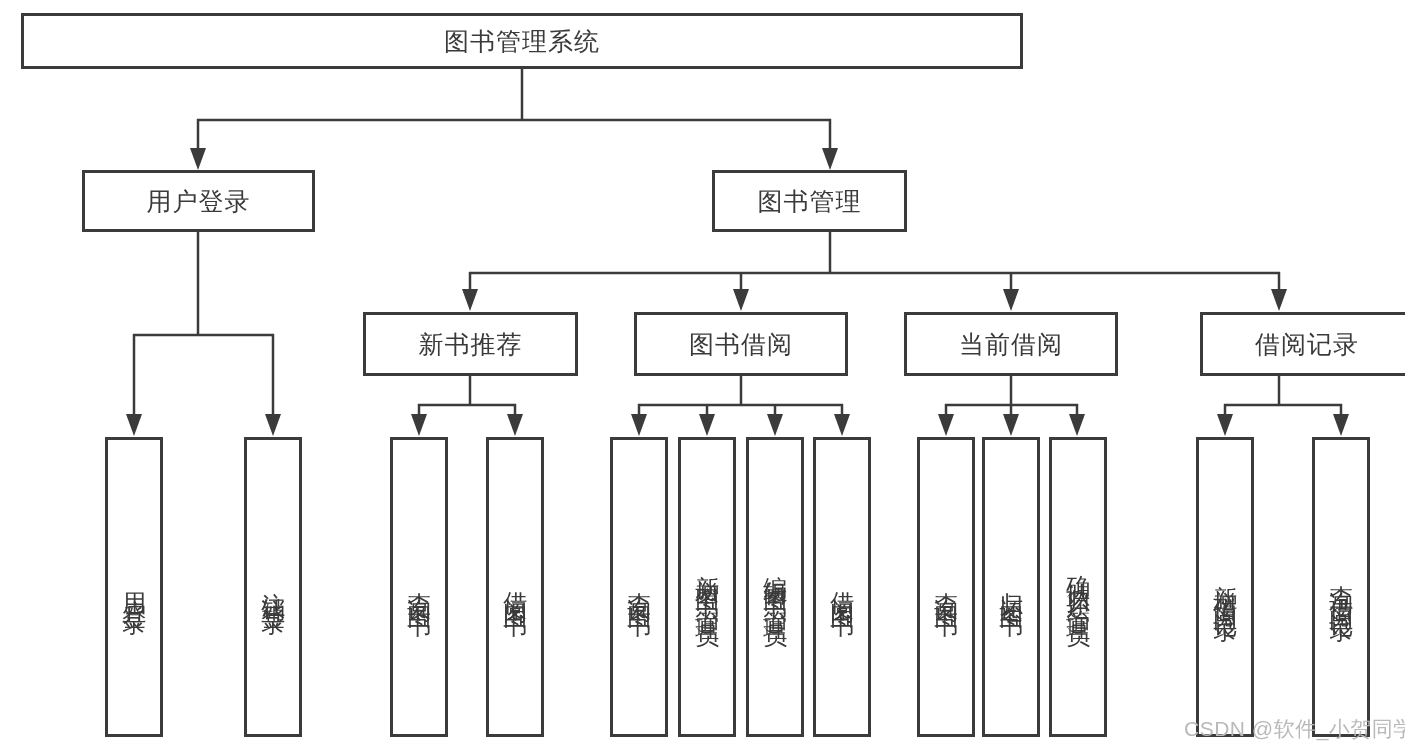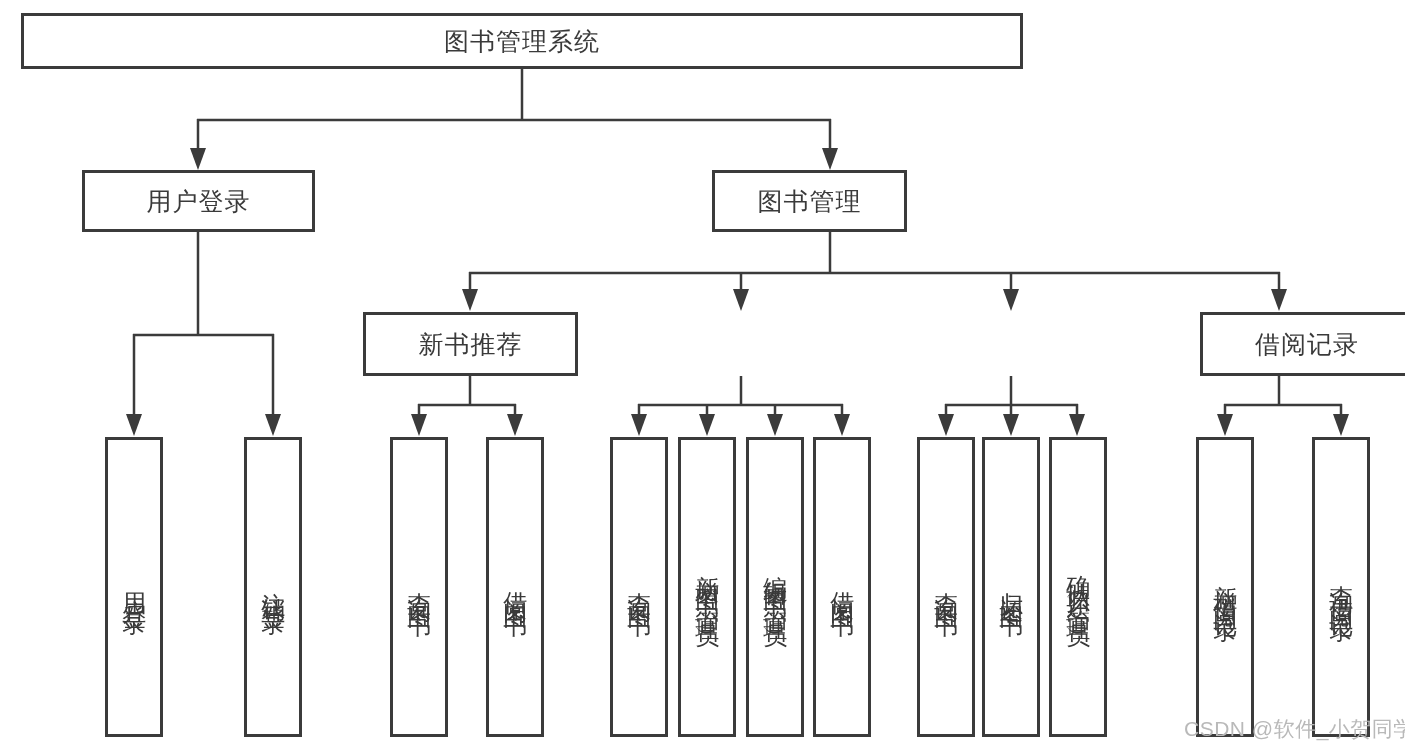--- a/index.html
+++ b/index.html
@@ -139,20 +139,26 @@
   <div class="node node-h" style="left:82px; top:170px; width:233px; height:62px;">
     <span>用户登录</span>
   </div>
   <div class="node node-h" style="left:712px; top:170px; width:195px; height:62px;">
     <span>图书管理</span>
   </div>
 
   <div class="node node-h" style="left:363px; top:312px; width:215px; height:64px;">
     <span>新书推荐</span>
   </div>
+  <div class="node node-h" style="left:634px; top:312px; width:214px; height:64px;">
+    <span>图书借阅</span>
+  </div>
+  <div class="node node-h" style="left:904px; top:312px; width:214px; height:64px;">
+    <span>当前借阅</span>
+  </div>
   <div class="node node-h" style="left:1200px; top:312px; width:214px; height:64px;text-align:right;">
     <span>借阅记录</span>
   </div>
 
   <div class="node node-v" style="left:105px; top:437px; width:58px; height:300px;">
     <span class="vtext">用户登录</span>
   </div>
   <div class="node node-v" style="left:244px; top:437px; width:58px; height:300px;">
     <span class="vtext">注销登录</span>
   </div>

